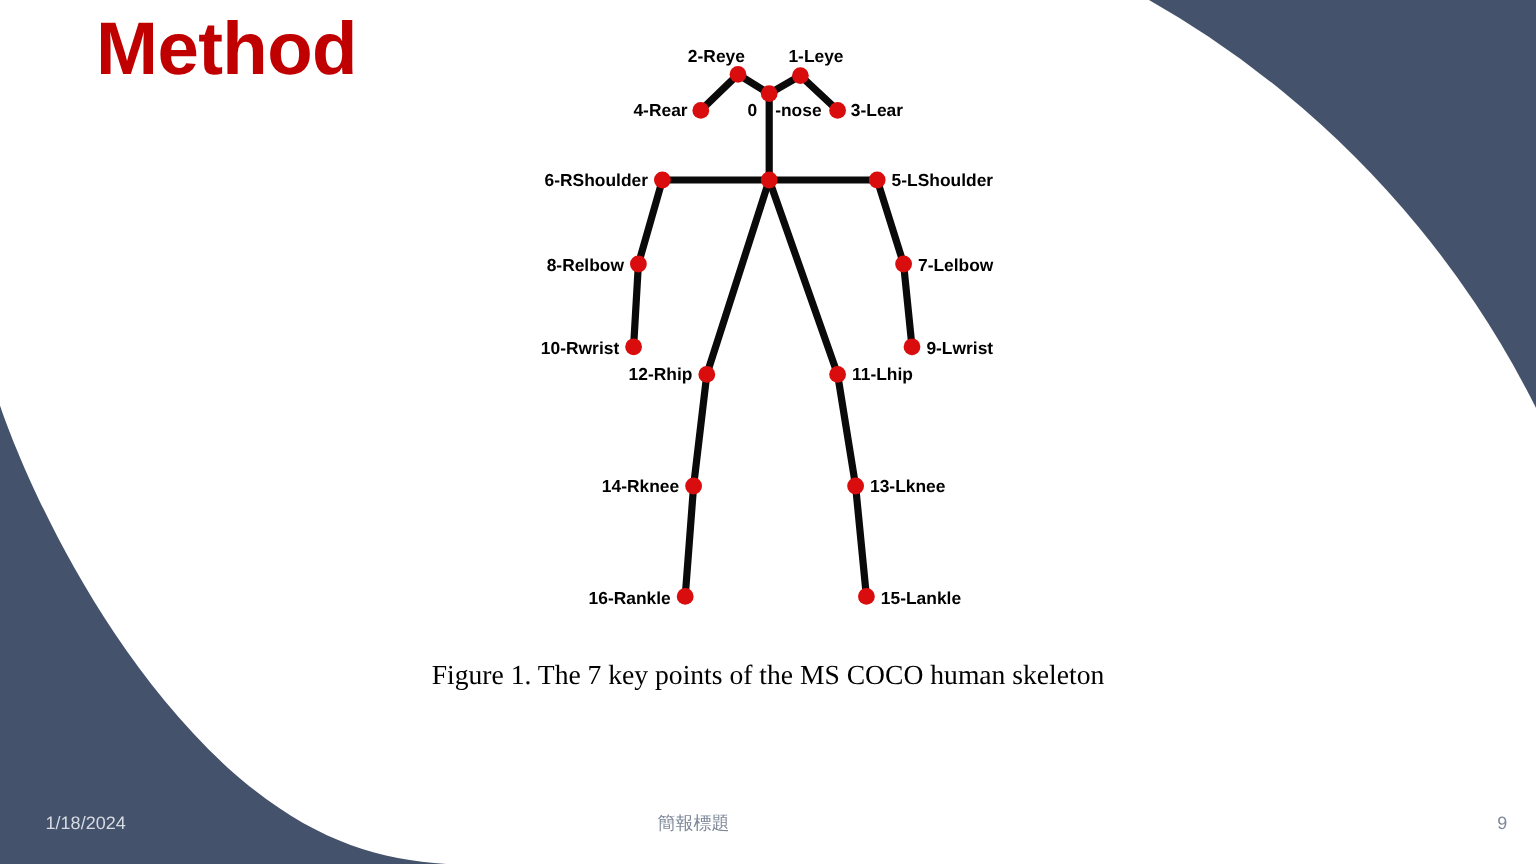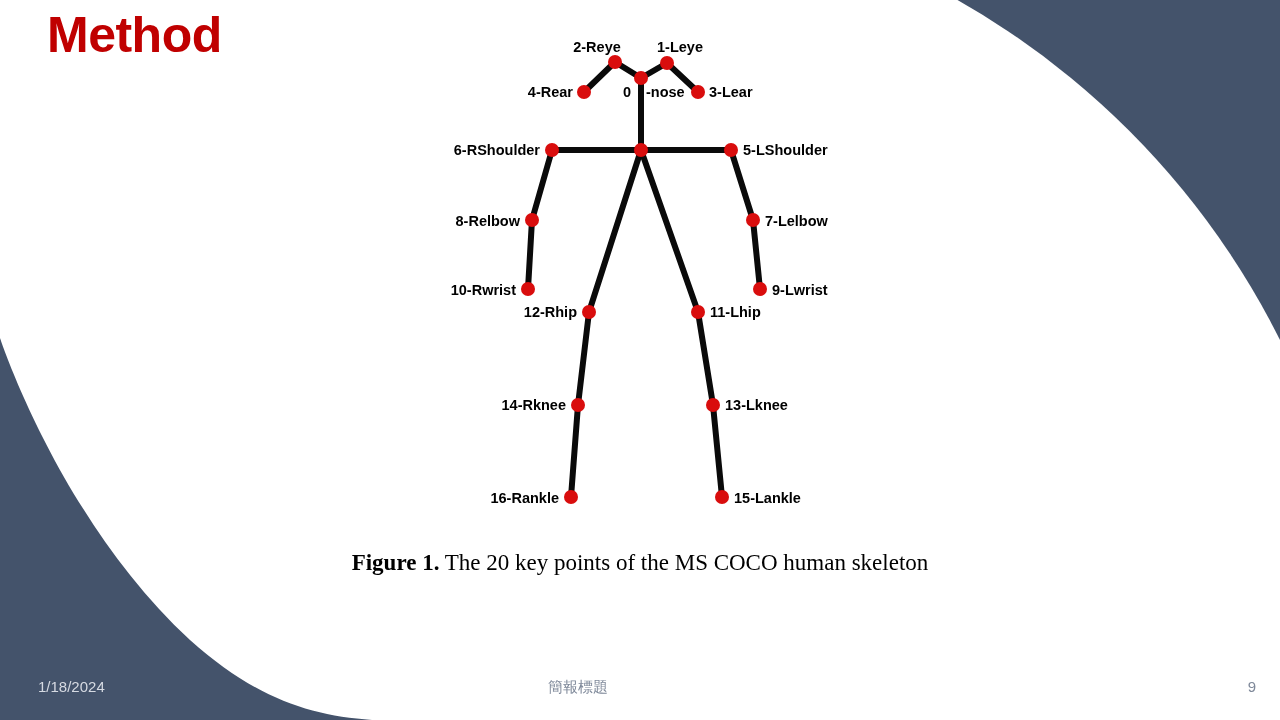--- a/index.html
+++ b/index.html
@@ -21,24 +21,24 @@
     position: absolute;
     left: 0; top: 0;
     width: 1280px;
     height: 720px;
     pointer-events: none;
   }
 
   
   #title {
     position: absolute;
-    left: 47px;
+    left: 80px;
     top: 8px;
     font-family: "Liberation Sans", sans-serif;
-    font-size: 50px;
+    font-size: 62px;
     font-weight: bold;
     letter-spacing: -0.5px;
     color: #C00000;
     line-height: 1.1;
     white-space: nowrap;
   }
 
   
   #figure-area {
     position: absolute;
@@ -75,21 +75,21 @@
     left: 0;
     top: 550px;
     width: 1280px;
     text-align: center;
     font-family: "Liberation Serif", serif;
     font-size: 23px;
     color: #000000;
     white-space: nowrap;
   }
   #caption .cap-strong {
-    font-weight: bold;
+    font-weight: normal;
   }
 
   
   .footer-text {
     position: absolute;
     font-family: "Liberation Sans", sans-serif;
     font-size: 15px;
     line-height: 1;
   }
   #footer-date {
@@ -194,20 +194,20 @@
           <text class="kp-label" x="577" y="317" text-anchor="end">12-Rhip</text>
           <text class="kp-label" x="725" y="410" text-anchor="start">13-Lknee</text>
           <text class="kp-label" x="566" y="410" text-anchor="end">14-Rknee</text>
           <text class="kp-label" x="734" y="503" text-anchor="start">15-Lankle</text>
           <text class="kp-label" x="559" y="503" text-anchor="end">16-Rankle</text>
         </g>
     </svg>
   </div>
 
   <div id="caption">
-    <span class="cap-strong">Figure 1.</span><span> The 20 key points of the MS COCO human skeleton</span>
+    <span class="cap-strong">Figure 1.</span><span> The 7 key points of the MS COCO human skeleton</span>
   </div>
 
   <div id="footer-date" class="footer-text">1/18/2024</div>
   <div id="footer-title" class="footer-text">簡報標題</div>
   <div id="footer-pagenum" class="footer-text">9</div>
 
 </div>
 
 </body></html>

